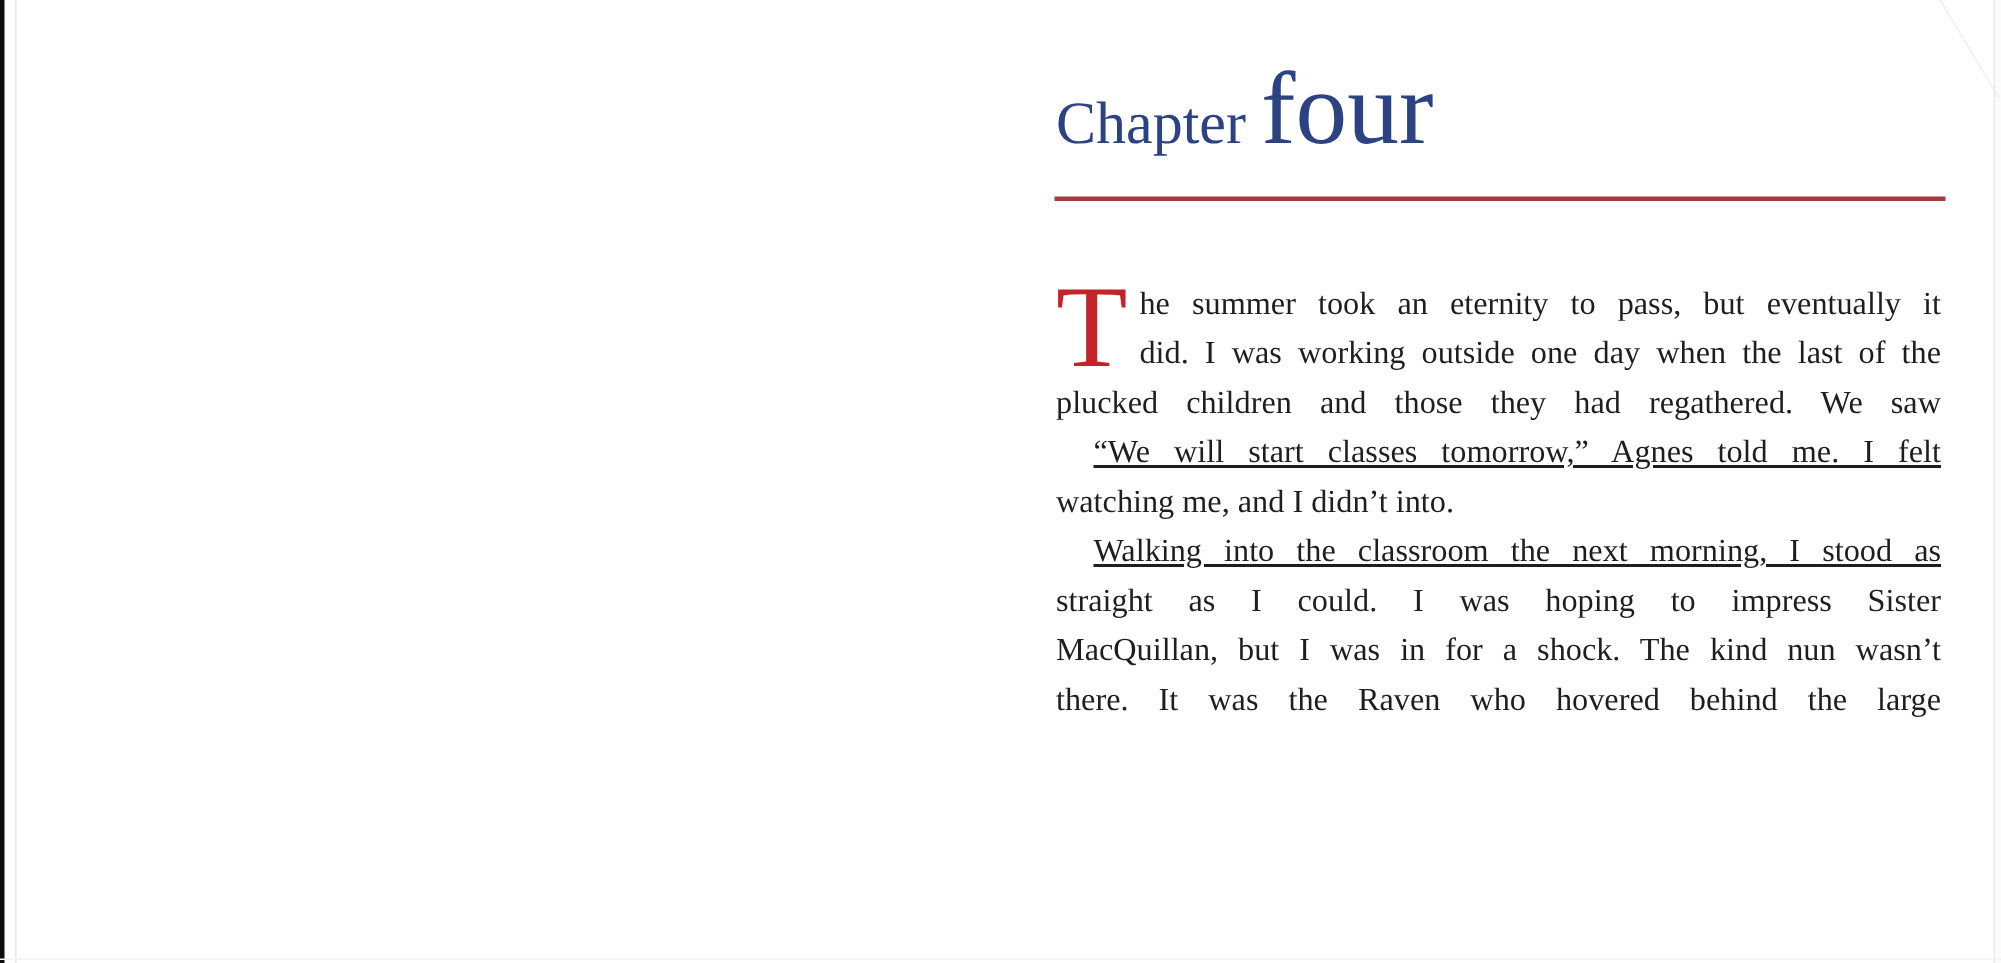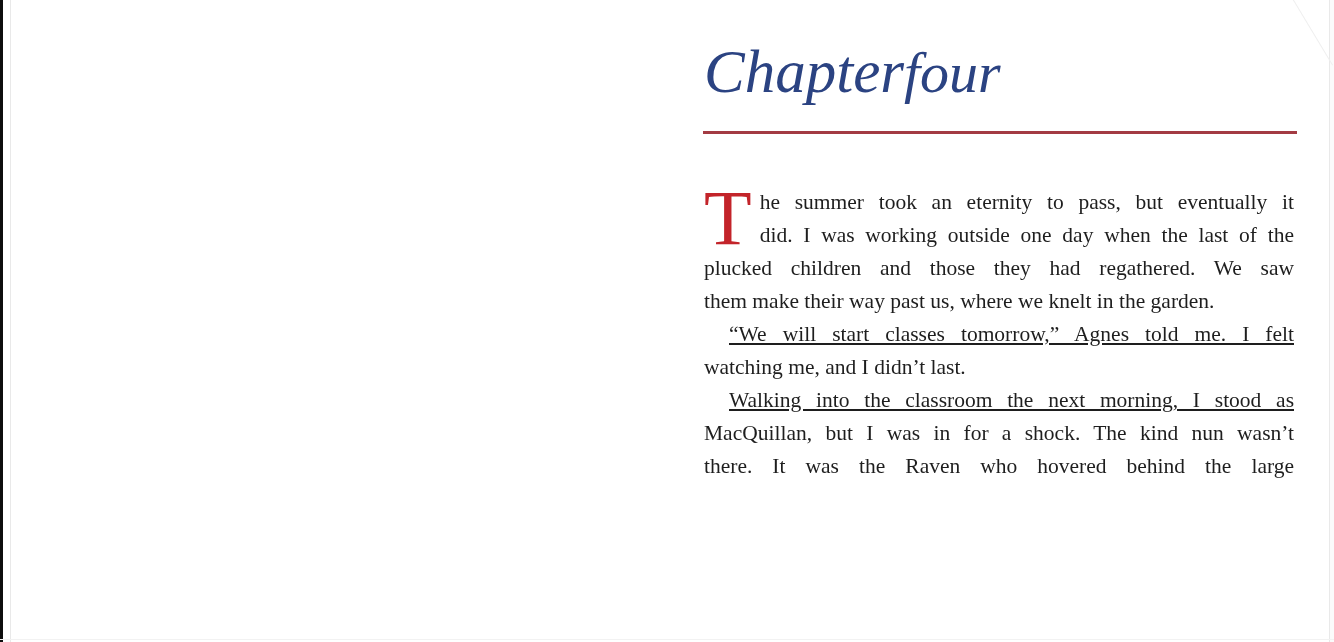--- a/index.html
+++ b/index.html
@@ -65,28 +65,26 @@
     margin: 0;
     padding: 0;
     font-size: 0;
     font-weight: 400;
     line-height: 64px;
     height: 66px;
     color: var(--heading-color, #2b4382);
     white-space: nowrap;
   }
   .ch-italic {
-    font-style: italic;
-    font-size: 61px;
+    font-size: 40px;
     text-align: right;
   }
   .ch-plain {
-    font-size: 58px;
-    margin-left: 0;
-    font-style: italic;
+    font-size: 69px;
+    margin-left: 10px;
   }
   .rule {
     margin-top: 25px;
     margin-left: -1px;
     width: 594px;
     height: 3px;
     background: var(--rule-color, #a33b43);
   }
   .body-text {
     margin-top: 52px;
@@ -125,26 +123,26 @@
 
   <div class="content">
     <h1 class="chapter-heading"><span class="ch-italic">Chapter</span><span class="ch-plain">four</span></h1>
     <div class="rule"></div>
     <div class="body-text" id="body-text">
         <div class="para">
           <span class="dropcap">T</span>
           <div class="line">he summer took an eternity to pass, but eventually it</div>
           <div class="line">did. I was working outside one day when the last of the</div>
           <div class="line">plucked children and those they had regathered. We saw</div>
-          <div class="line line-end">them make their way past us, where we knelt in the garden.</div>
         </div>
         <div class="para">
           <div class="line line-indent">“We will start classes tomorrow,” Agnes told me. I felt</div>
-          <div class="line line-end">watching me, and I didn’t last.</div>
+          <div class="line line-end">watching me, and I didn’t into.</div>
         </div>
         <div class="para">
           <div class="line line-indent">Walking into the classroom the next morning, I stood as</div>
+          <div class="line">straight as I could. I was hoping to impress Sister</div>
           <div class="line">MacQuillan, but I was in for a shock. The kind nun wasn’t</div>
           <div class="line">there. It was the Raven who hovered behind the large</div>
         </div>
       </div>
   </div>
 </div>
 
 </body></html>

